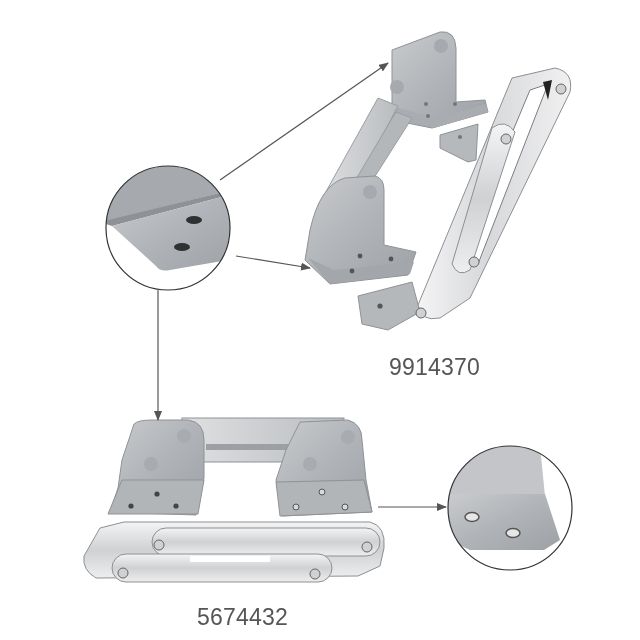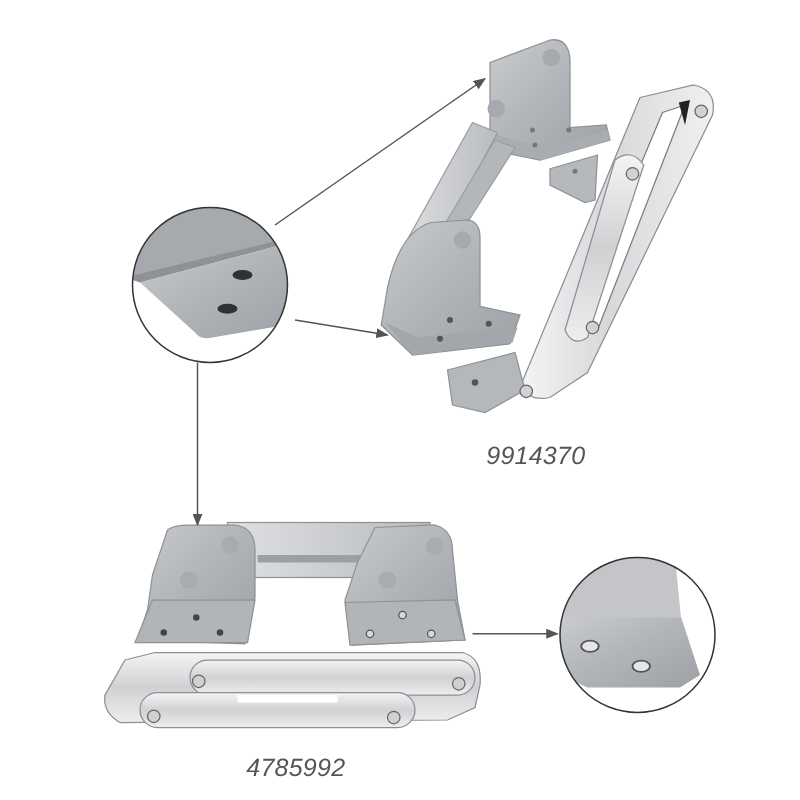--- a/index.html
+++ b/index.html
@@ -1,18 +1,18 @@
 <!DOCTYPE html>
 <html><head>
 <meta charset="utf-8">
 <style>
   html, body { margin:0; padding:0; background:#ffffff; }
   body { width:640px; height:640px; position:relative; overflow:hidden; font-family:"Liberation Sans", sans-serif; }
   #stage { position:absolute; left:0; top:0; width:640px; height:640px; }
-  .label { position:absolute; font-family:"Liberation Sans", sans-serif; font-size:20px; color:#555555; letter-spacing:0.2px;font-style:italic; }
+  .label { position:absolute; font-family:"Liberation Sans", sans-serif; font-size:23px; color:#555555; letter-spacing:0.2px; }
   #label-top { left:389px; top:354px; }
   #label-bottom { left:197px; top:604px; }
 </style>
 </head>
 <body>
 
 <div id="stage">
   <svg width="640" height="640" viewBox="0 0 640 640" xmlns="http://www.w3.org/2000/svg">
     <defs>
       <linearGradient id="steel" x1="0" y1="0" x2="1" y2="1">
@@ -136,14 +136,14 @@
       <circle cx="510" cy="508" r="62" fill="none" stroke="#333333" stroke-width="1.2"></circle>
     </g>
 
     <line x1="220" y1="180" x2="388" y2="63" stroke="#555555" stroke-width="1.2" marker-end="url(#arrowhead)"></line>
     <line x1="236" y1="256" x2="310" y2="268" stroke="#555555" stroke-width="1.2" marker-end="url(#arrowhead)"></line>
     <line x1="158" y1="290" x2="158" y2="420" stroke="#555555" stroke-width="1.2" marker-end="url(#arrowhead)"></line>
     <line x1="378" y1="507" x2="446" y2="507" stroke="#555555" stroke-width="1.2" marker-end="url(#arrowhead)"></line>
   </svg>
 
   <div class="label" id="label-top">9914370</div>
-  <div class="label" id="label-bottom">4785992</div>
+  <div class="label" id="label-bottom">5674432</div>
 </div>
 
 </body></html>

